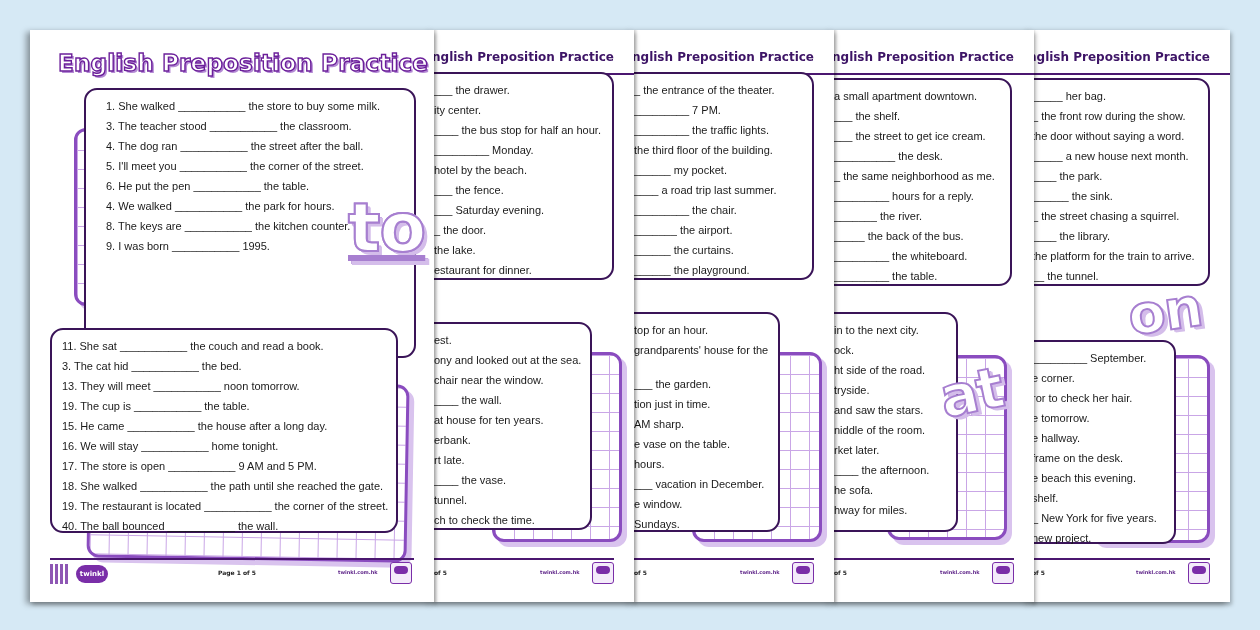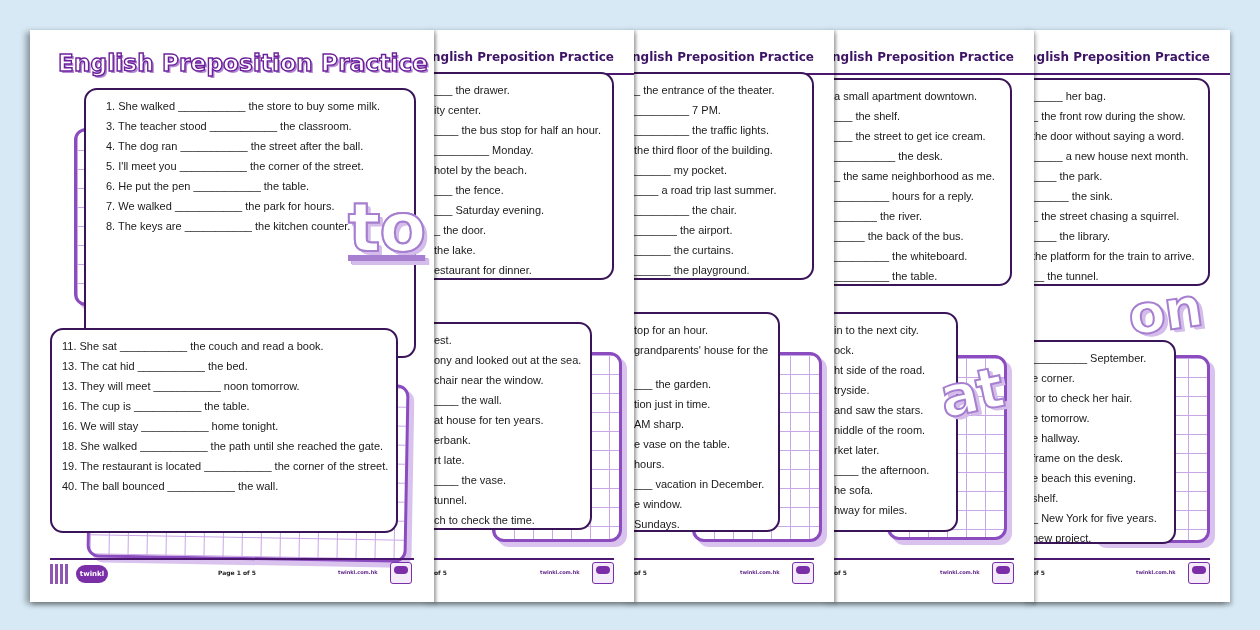--- a/index.html
+++ b/index.html
@@ -100,32 +100,35 @@
 <div class="page p1">
   <div class="title-big">English Preposition Practice</div>
 
   <div class="grid-card" style="left:44px; top:98px; width:330px; height:178px;"></div>
   <div class="box" style="left:54px; top:58px; width:332px; height:270px;">
     <div class="line">1.  She walked ___________ the store to buy some milk.</div>
     <div class="line">3.  The teacher stood ___________ the classroom.</div>
     <div class="line">4.  The dog ran ___________ the street after the ball.</div>
     <div class="line">5.  I'll meet you ___________ the corner of the street.</div>
     <div class="line">6.  He put the pen ___________ the table.</div>
-    <div class="line">7.  We walked ___________ the park for hours.</div>
+    <div class="line">4.  We walked ___________ the park for hours.</div>
     <div class="line">8.  The keys are ___________ the kitchen counter.</div>
+    <div class="line">9.  I was born ___________ 1995.</div>
   </div>
   <div class="big-word" style="left:318px; top:158px; font-size:68px;text-decoration:underline;">to</div>
 
   <div class="grid-card" style="left:58px; top:352px; width:320px; height:178px; transform:rotate(1deg);"></div>
   <div class="box box2" style="left:20px; top:298px; width:348px; height:205px;">
     <div class="line">11.  She sat ___________ the couch and read a book.</div>
-    <div class="line">13.  The cat hid ___________ the bed.</div>
+    <div class="line">3.  The cat hid ___________ the bed.</div>
     <div class="line">13.  They will meet ___________ noon tomorrow.</div>
-    <div class="line">16.  The cup is ___________ the table.</div>
+    <div class="line">19.  The cup is ___________ the table.</div>
+    <div class="line">15.  He came ___________ the house after a long day.</div>
     <div class="line">16.  We will stay ___________ home tonight.</div>
+    <div class="line">17.  The store is open ___________ 9 AM and 5 PM.</div>
     <div class="line">18.  She walked ___________ the path until she reached the gate.</div>
     <div class="line">19.  The restaurant is located ___________ the corner of the street.</div>
     <div class="line">40. The ball bounced ___________ the wall.</div>
   </div>
 
   <div class="footer-rule"></div>
   <div class="footer">
     <div class="qr"></div>
     <div class="logo-cloud">twinkl</div>
     <div class="page-num" style="left:188px;">Page 1 of 5</div>

